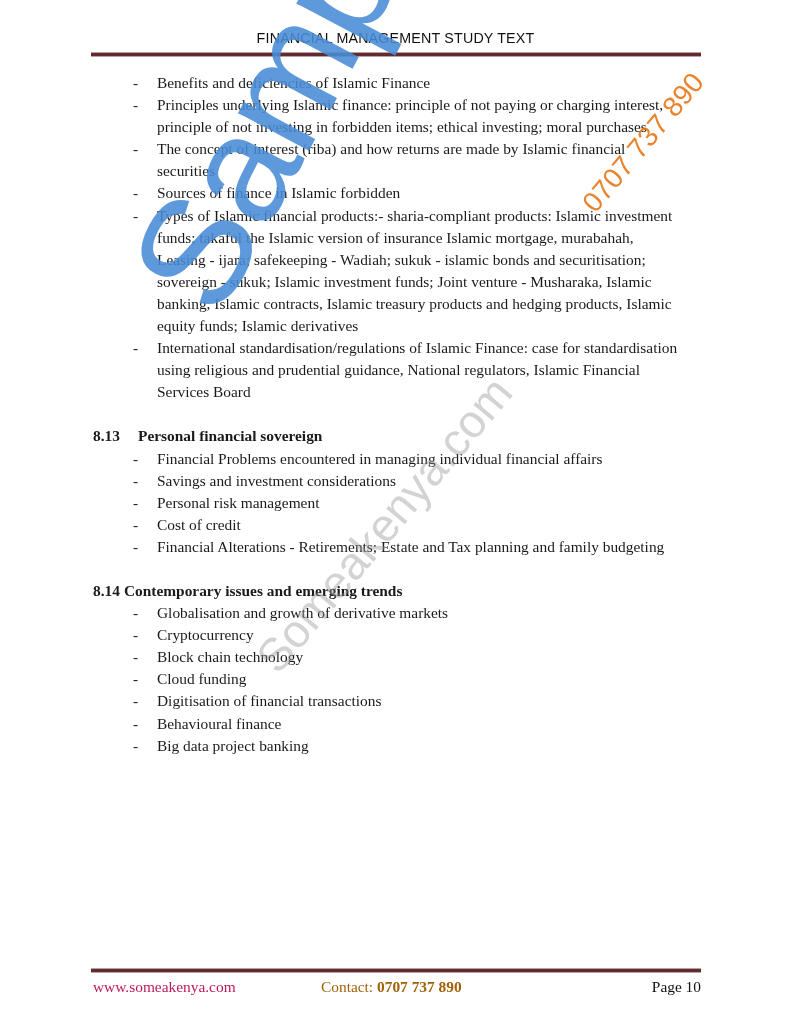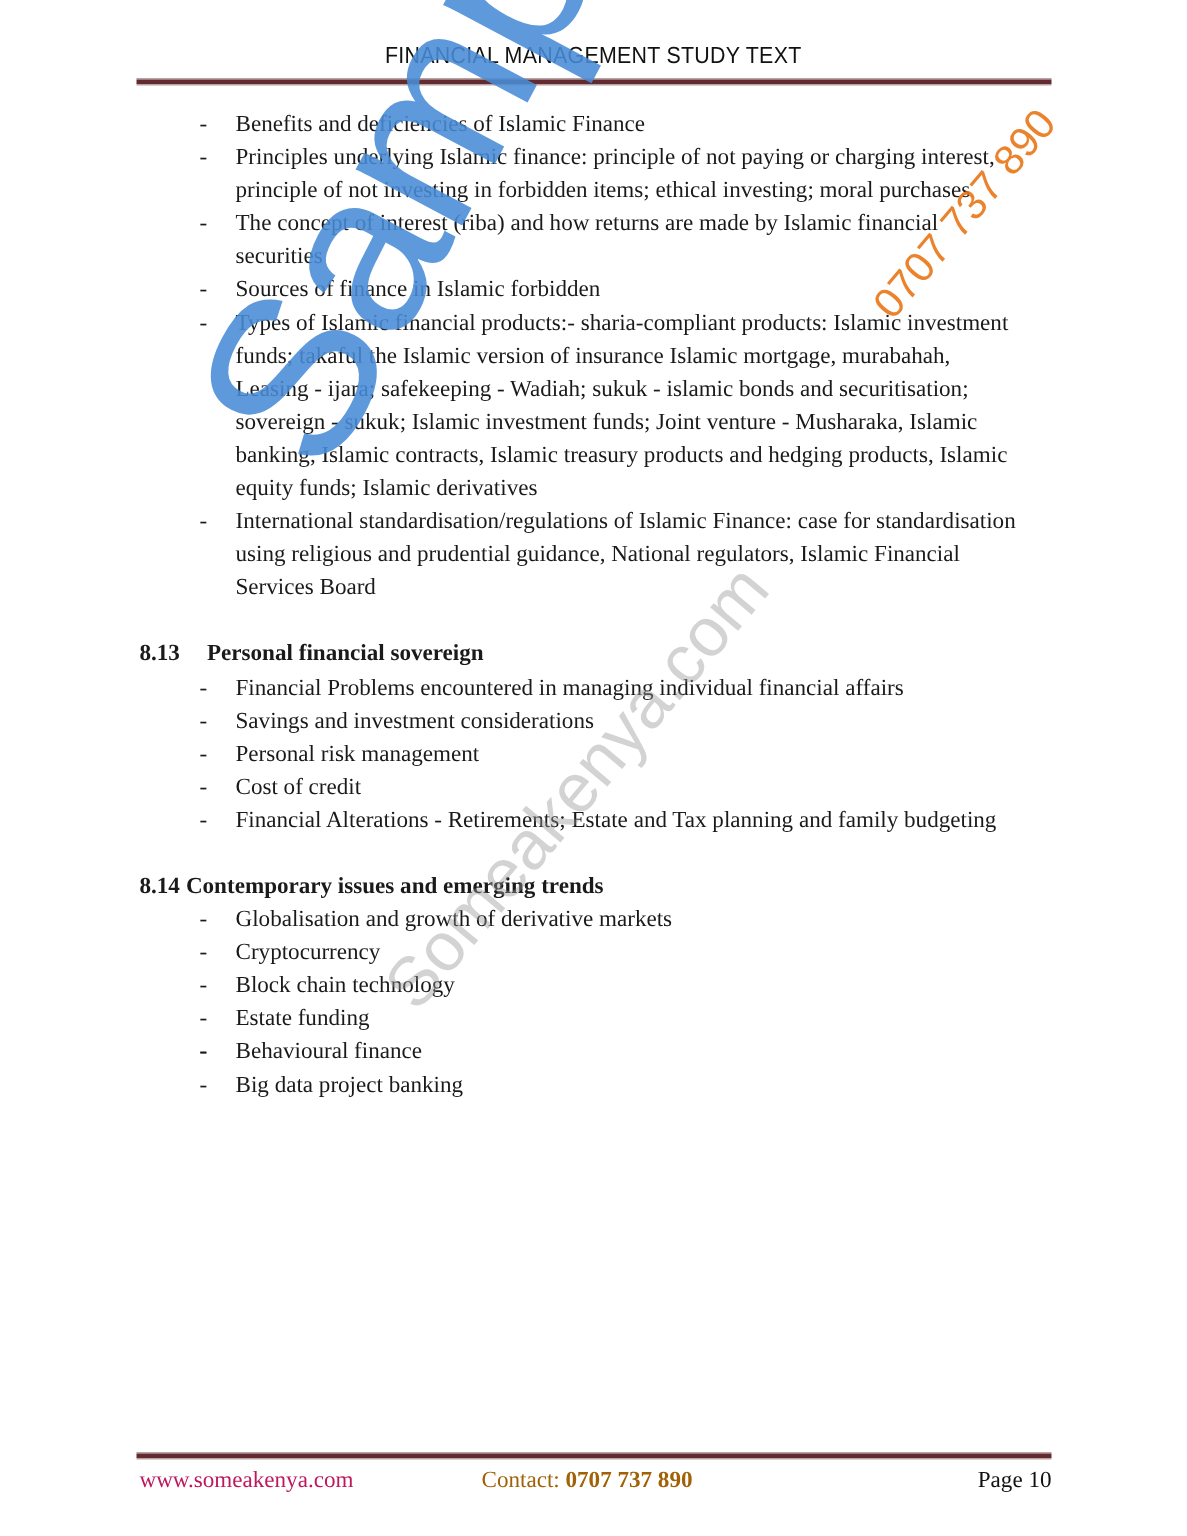--- a/index.html
+++ b/index.html
@@ -61,22 +61,22 @@
     <div class="item"><span class="dash">-</span><span>Financial Problems encountered in managing individual financial affairs</span></div>
     <div class="item"><span class="dash">-</span><span>Savings and investment considerations</span></div>
     <div class="item"><span class="dash">-</span><span>Personal risk management</span></div>
     <div class="item"><span class="dash">-</span><span>Cost of credit</span></div>
     <div class="item"><span class="dash">-</span><span>Financial Alterations - Retirements; Estate and Tax planning and family budgeting</span></div>
 
     <div class="section tight"><span class="num">8.14</span><span>Contemporary issues and emerging trends</span></div>
     <div class="item"><span class="dash">-</span><span>Globalisation and growth of derivative markets</span></div>
     <div class="item"><span class="dash">-</span><span>Cryptocurrency</span></div>
     <div class="item"><span class="dash">-</span><span>Block chain technology</span></div>
-    <div class="item"><span class="dash">-</span><span>Estate funding</span></div>
-    <div class="item"><span class="dash">-</span></div>
+    <div class="item"><span class="dash">-</span><span>Cloud funding</span></div>
+    <div class="item"><span class="dash">-</span><span>Digitisation of financial transactions</span></div>
     <div class="item"><span class="dash">-</span><span>Behavioural finance</span></div>
     <div class="item"><span class="dash">-</span><span>Big data project banking</span></div>
   </div>
 
   <div class="rule rule-bottom">
     <div class="thin"></div>
       <div class="thick"></div>
       <div class="thin"></div>
   </div>
   <div class="footer">

